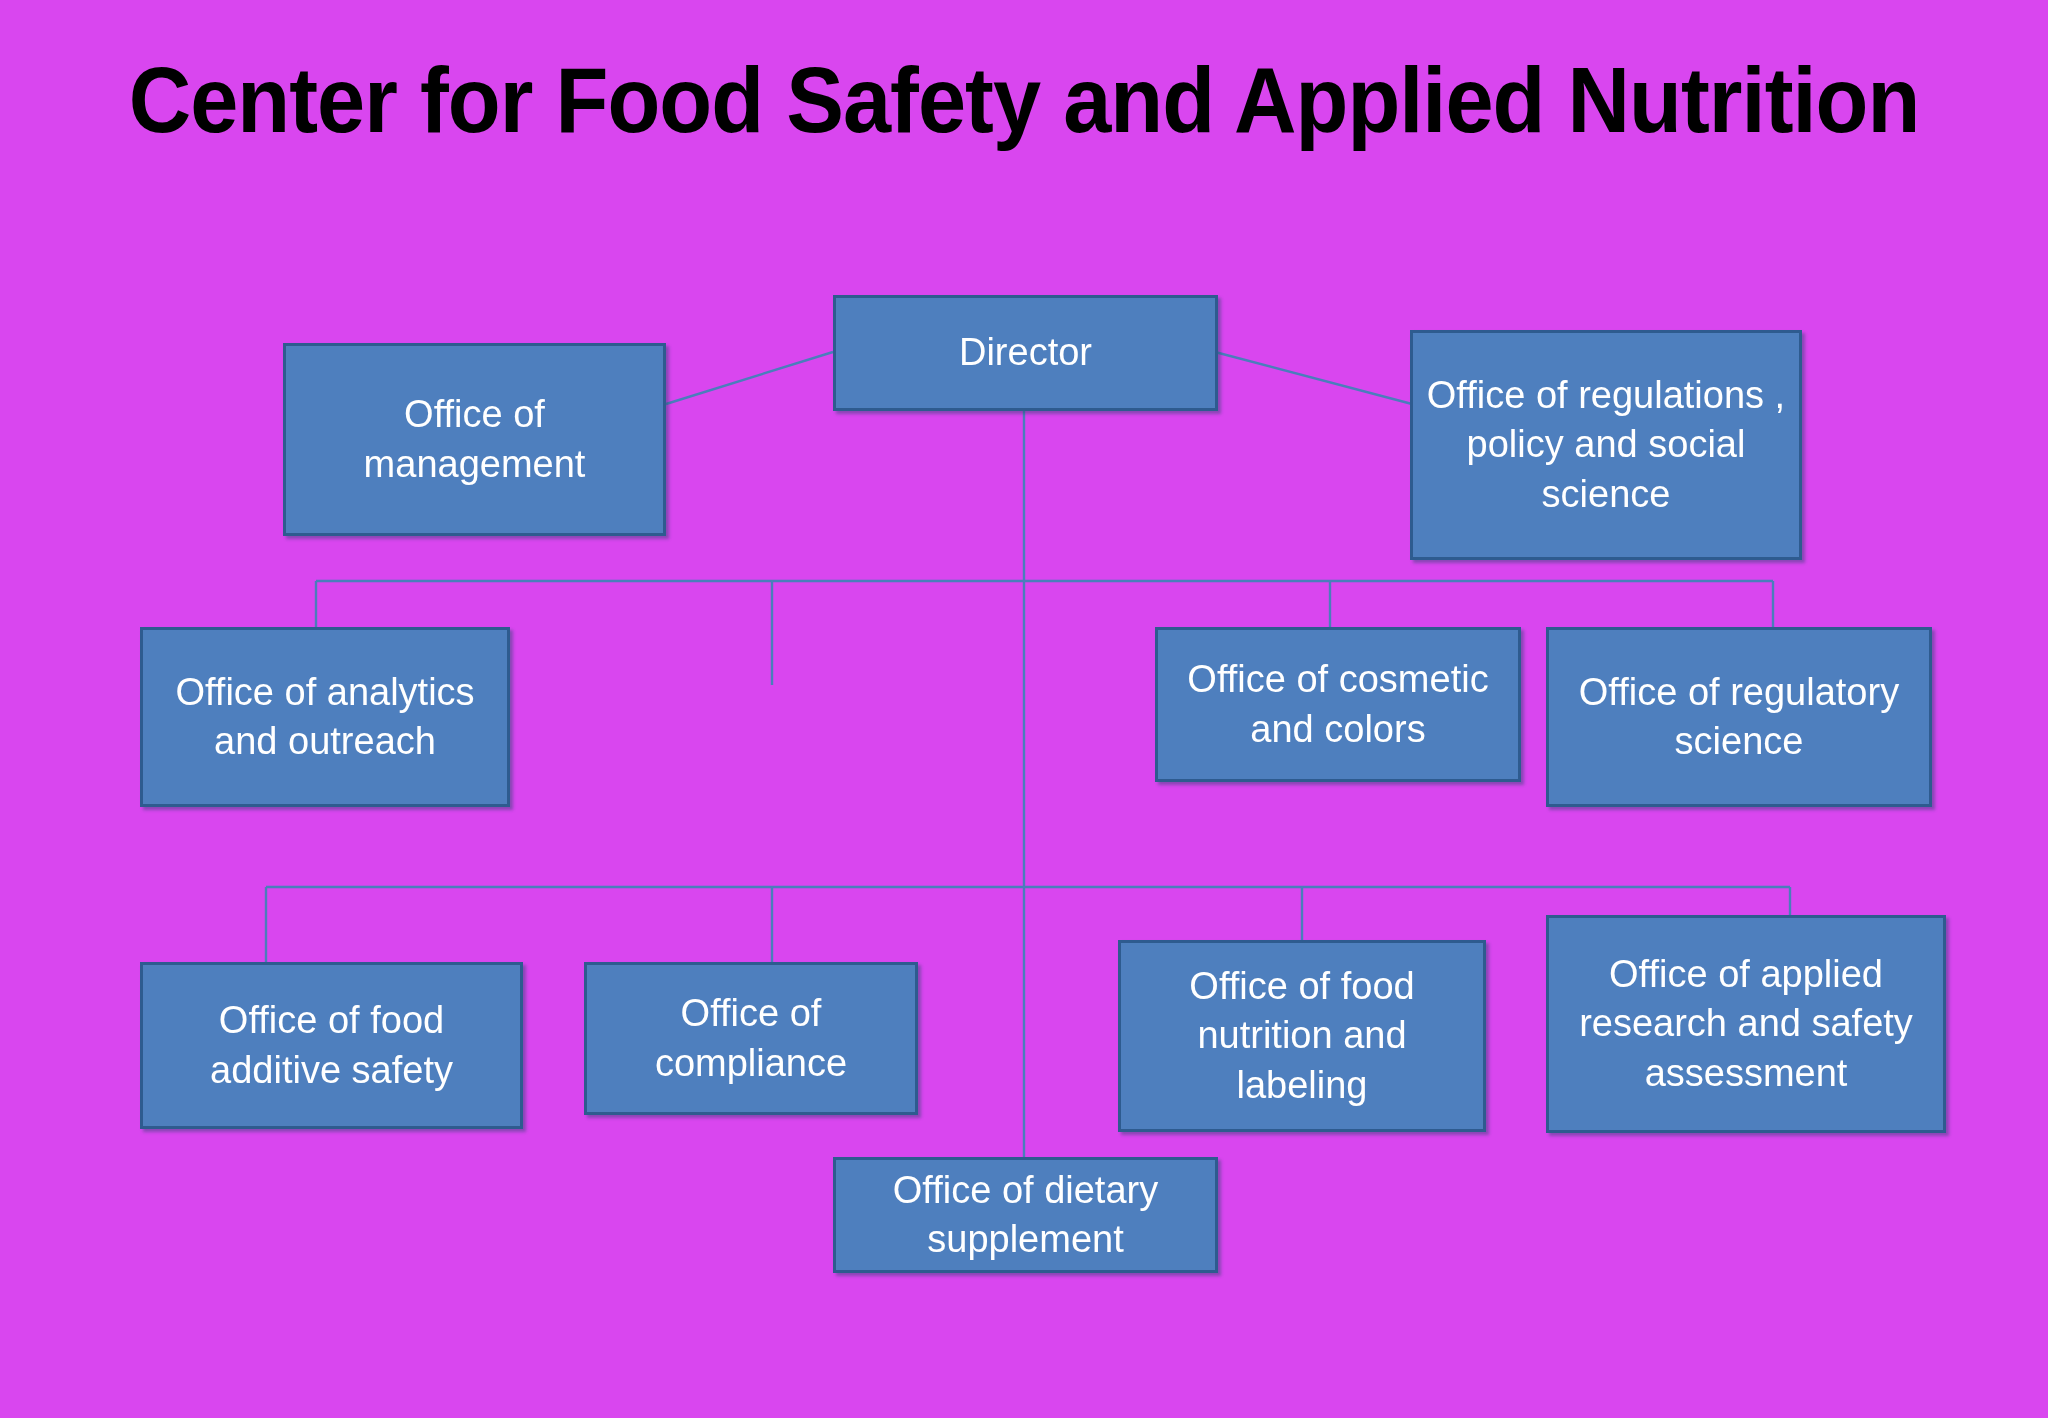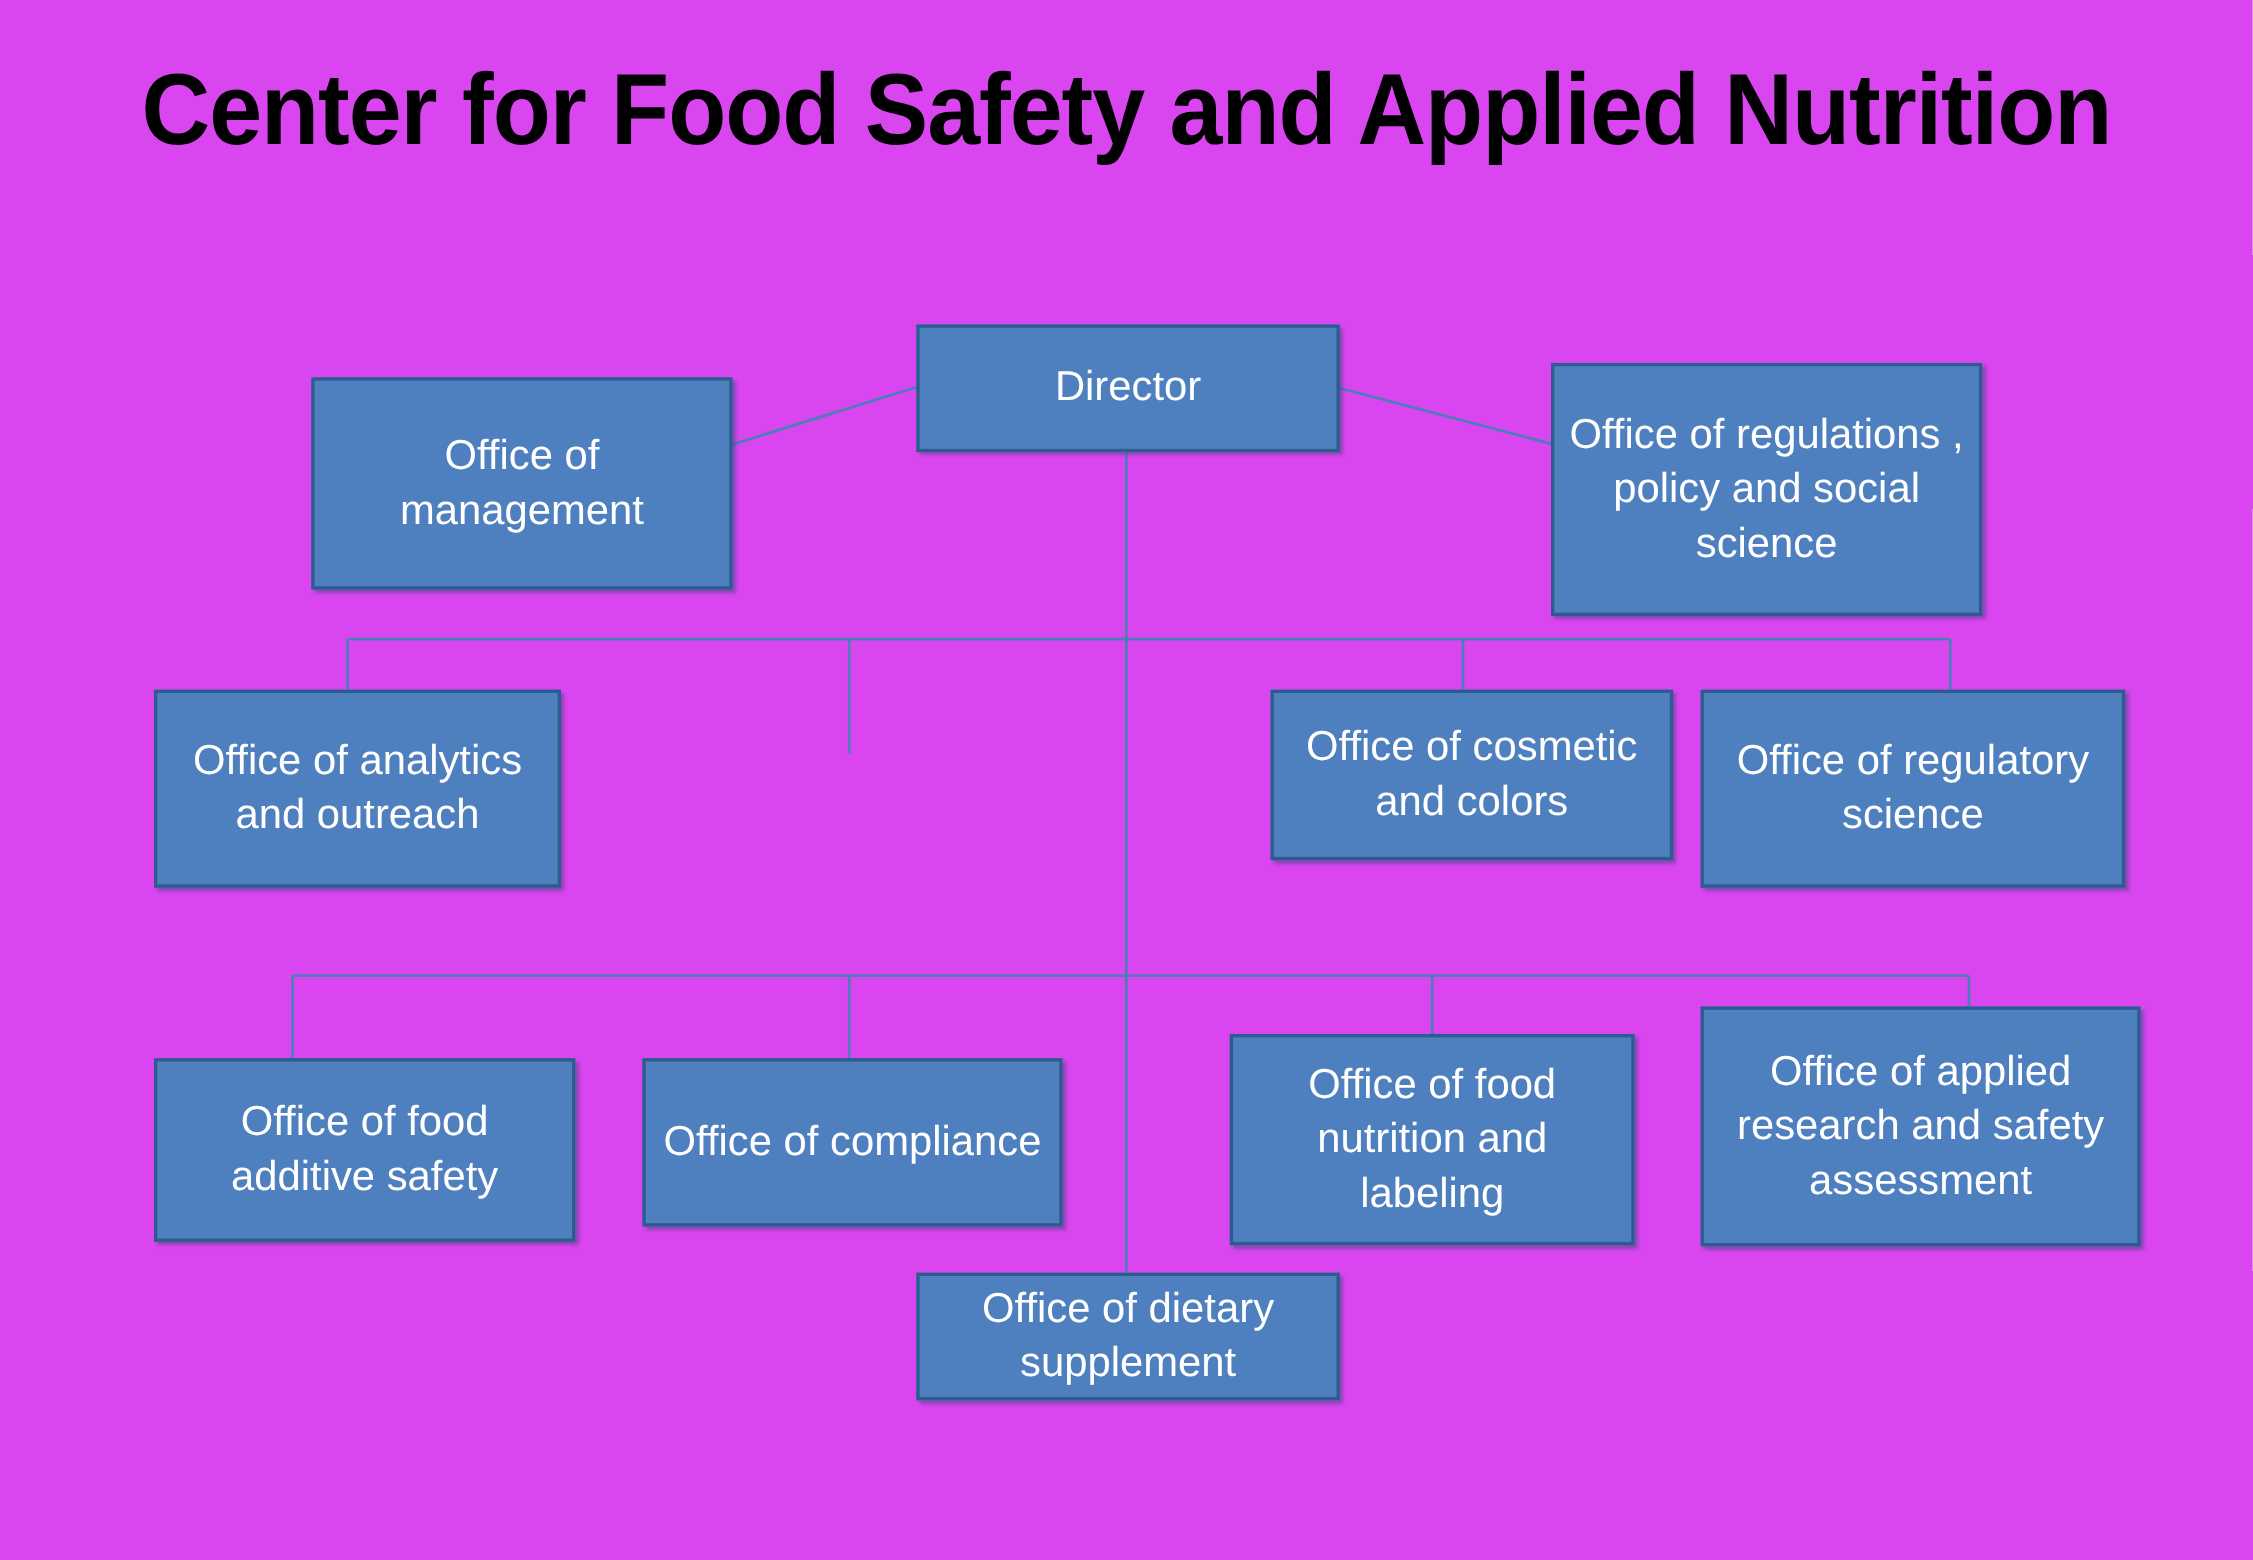--- a/index.html
+++ b/index.html
@@ -114,21 +114,21 @@
   </div>
 
   <div class="node" style="left:1546px; top:627px; width:386px; height:180px;">
     <span class="label">Office of regulatory science</span>
   </div>
 
   <div class="node" style="left:140px; top:962px; width:383px; height:167px;">
     <span class="label">Office of food additive safety</span>
   </div>
 
-  <div class="node" style="left:584px; top:962px; width:382px; height:153px;">
+  <div class="node" style="left:584px; top:962px; width:334px; height:153px;">
     <span class="label">Office of compliance</span>
   </div>
 
   <div class="node" style="left:1118px; top:940px; width:368px; height:192px;">
     <span class="label">Office of food nutrition and labeling</span>
   </div>
 
   <div class="node" style="left:1546px; top:915px; width:400px; height:218px;">
     <span class="label">Office of applied research and safety assessment</span>
   </div>

